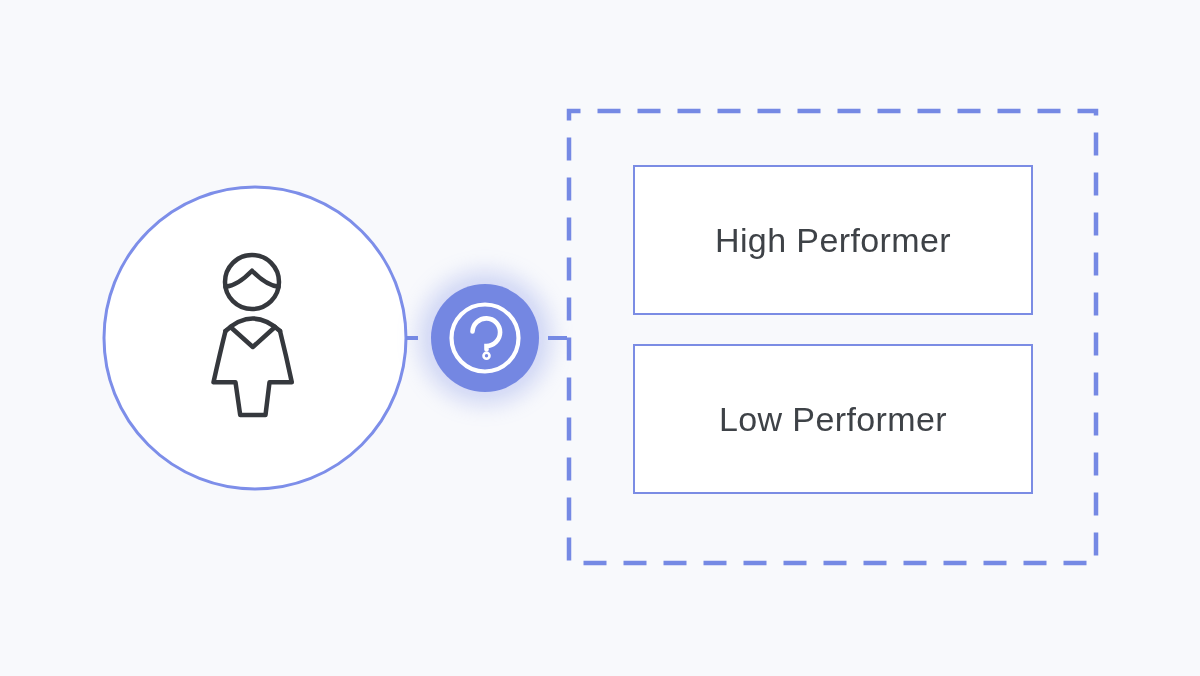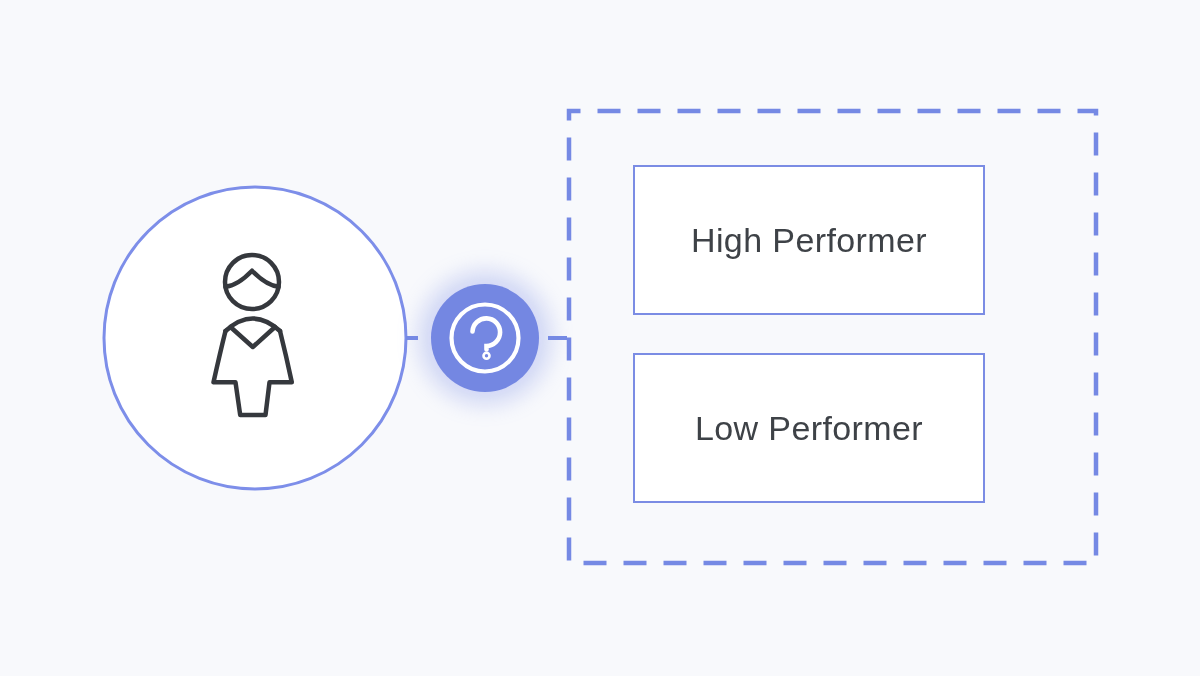--- a/index.html
+++ b/index.html
@@ -70,30 +70,30 @@
   }
   .question-badge svg{display:block;width:100%;height:100%;}
   .q-white{
     fill:none;
     stroke:#ffffff;
     stroke-linecap:round;
   }
   .option-box{
     position:absolute;
     left:633px;
-    width:352px;height:150px;
+    width:400px;height:150px;
     box-sizing:border-box;
     background:var(--box-fill);
     border:2px solid var(--box-border);
     display:flex;
     align-items:center;
     justify-content:center;
   }
   .option-box.high{top:165px;}
-  .option-box.low{top:353px;}
+  .option-box.low{top:344px;}
   .option-label{
     color:var(--text);
     font-size:34px;
     letter-spacing:0.4px;
     white-space:nowrap;
   }
 </style>
 </head>
 <body>
 

